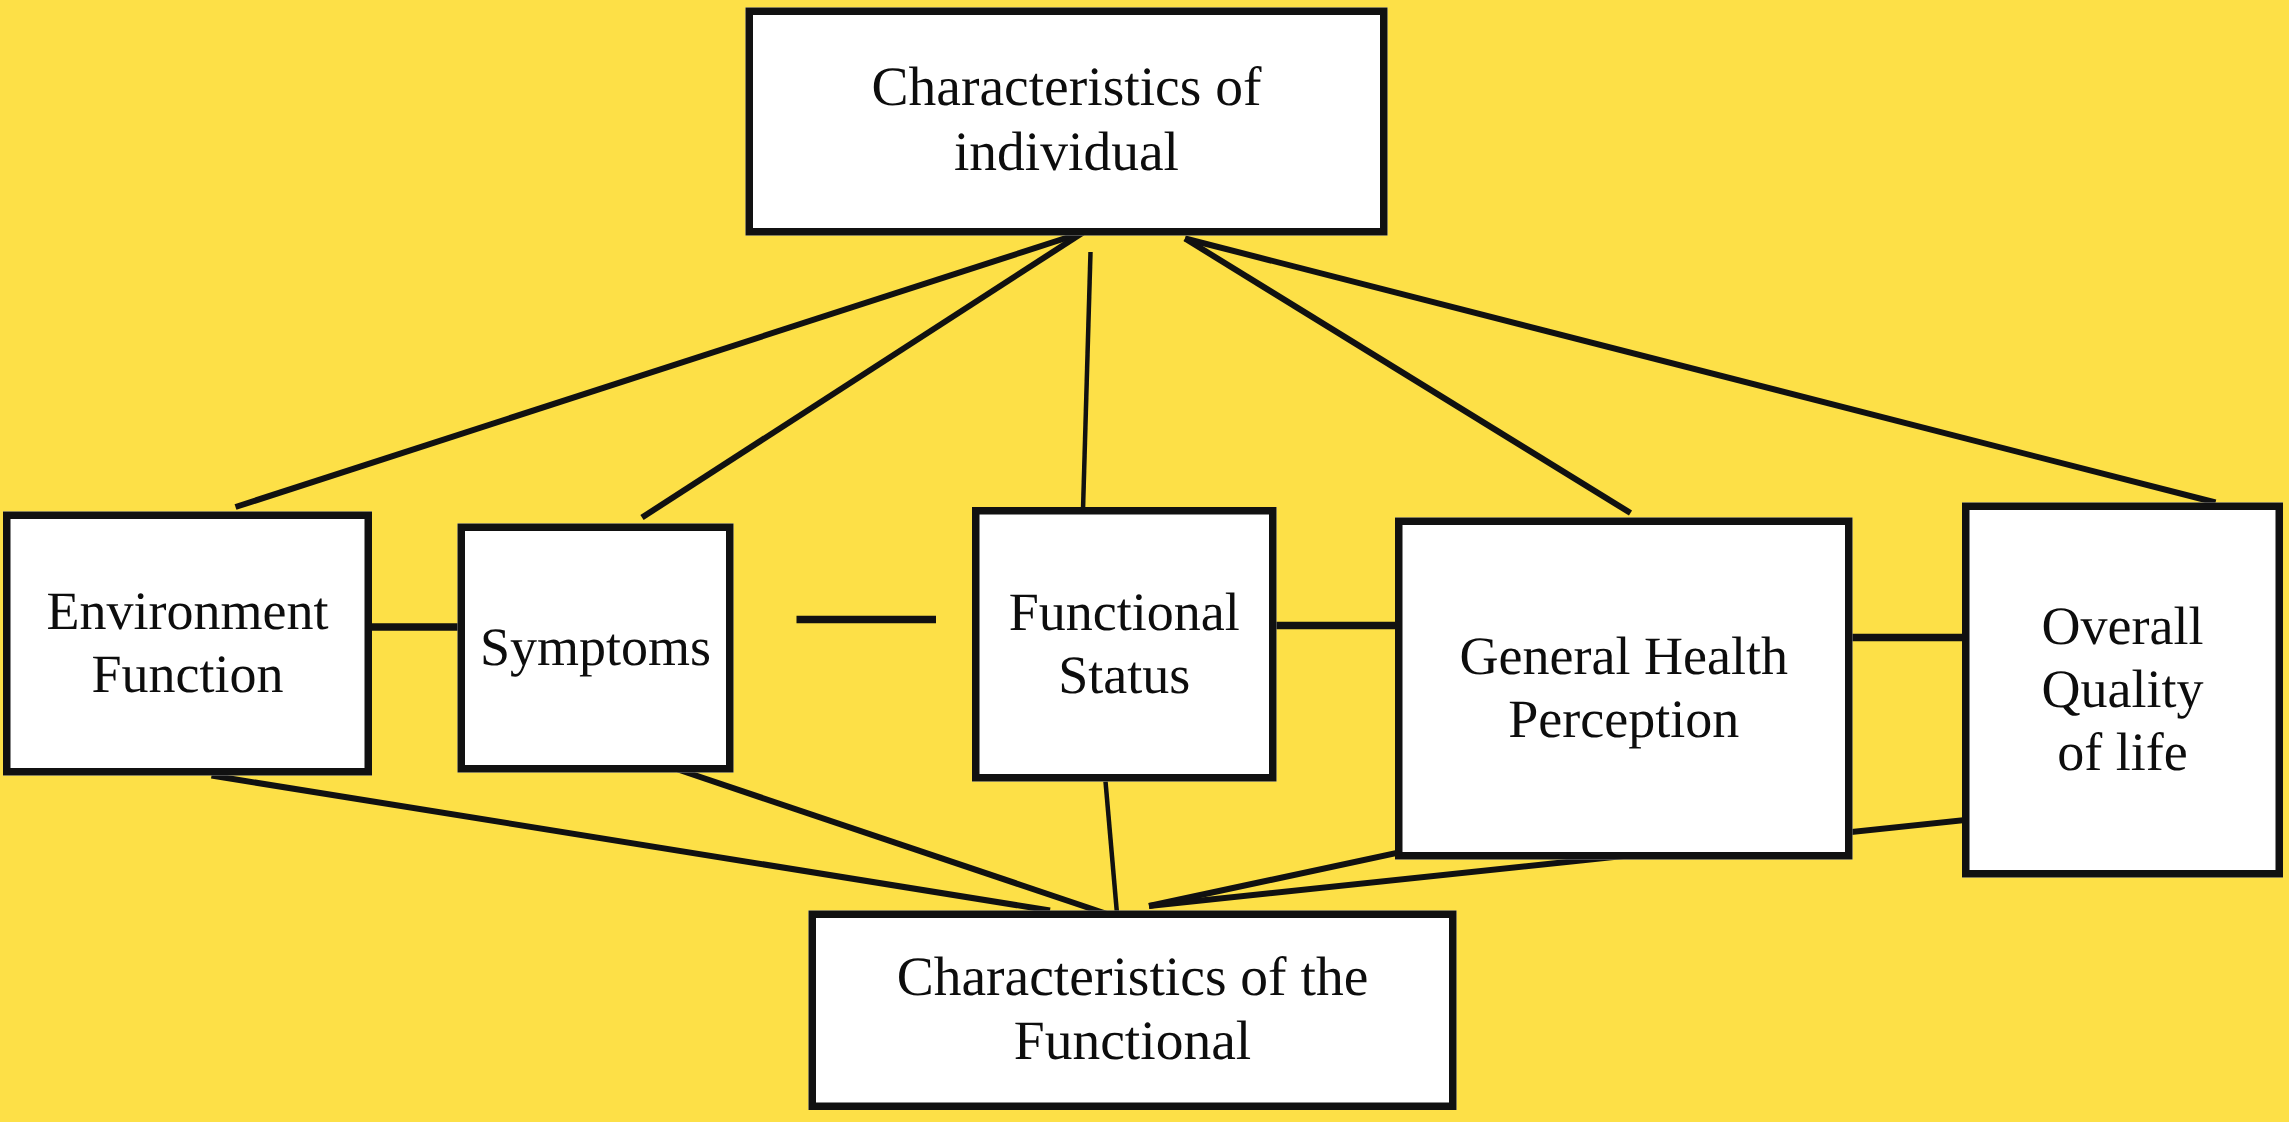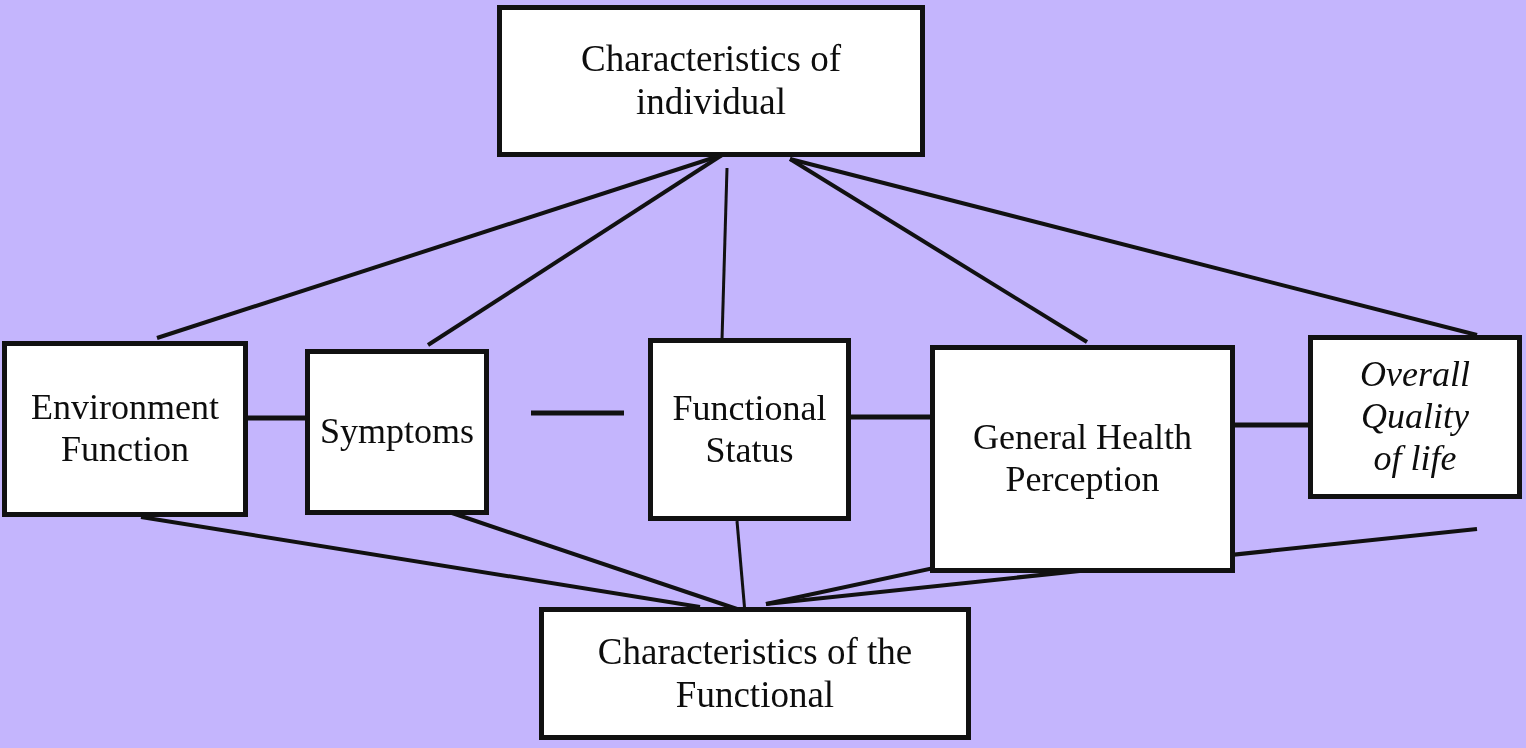--- a/index.html
+++ b/index.html
@@ -4,21 +4,21 @@
 <style>
   html, body {
     margin: 0;
     padding: 0;
     background: #ffffff;
   }
   #diagram-root {
     position: relative;
     width: 1526px;
     height: 748px;
-    background: #c4b5fd;
+    background: #fde047;
     overflow: hidden;
     font-family: "Liberation Serif", "DejaVu Serif", serif;
   }
   #diagram-svg {
     position: absolute;
     top: 0;
     left: 0;
     width: 1526px;
     height: 748px;
   }
@@ -87,21 +87,21 @@
   <div class="node-box" style="left: 648px; top: 338px; width: 203px; height: 183px;">
     <span class="node-label" style="font-size: 36px;">Functional
 Status</span>
   </div>
 
   <div class="node-box" style="left: 930px; top: 345px; width: 305px; height: 228px;">
     <span class="node-label" style="font-size: 36px;">General Health
 Perception</span>
   </div>
 
-  <div class="node-box" style="left: 1308px; top: 335px; width: 214px; height: 164px; font-style: italic;">
+  <div class="node-box" style="left: 1308px; top: 335px; width: 214px; height: 250px;">
     <span class="node-label" style="font-size: 36px;">Overall
 Quality
 of life</span>
   </div>
 
   <div class="node-box" style="left: 539px; top: 607px; width: 432px; height: 133px;">
     <span class="node-label" style="font-size: 37px;">Characteristics of the
 Functional</span>
   </div>
 

